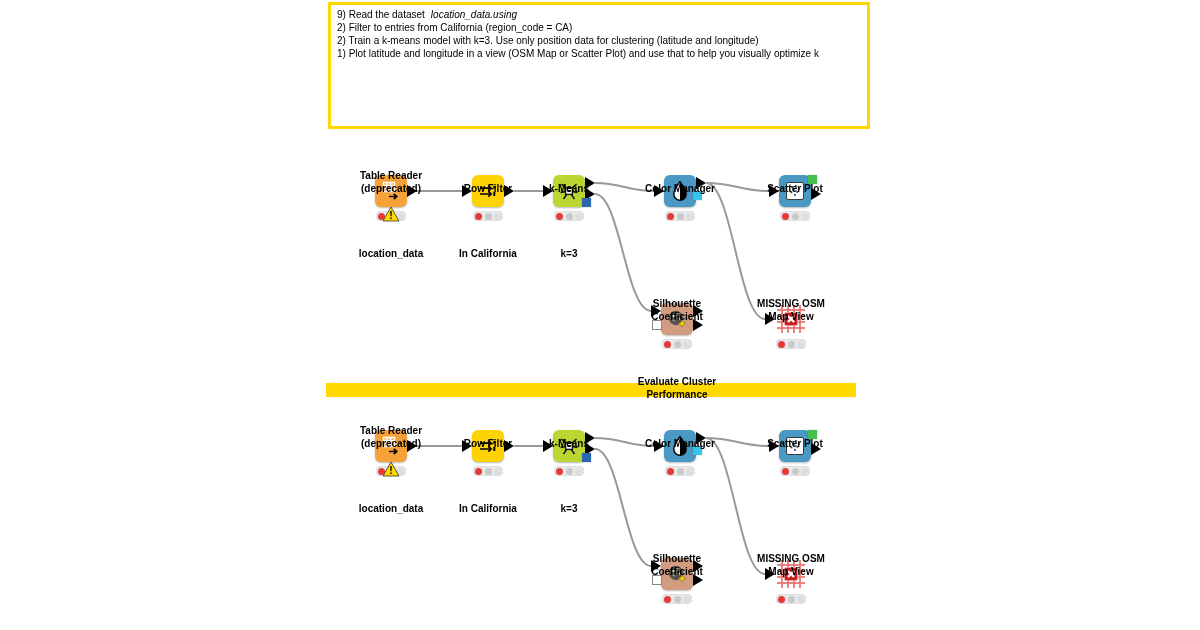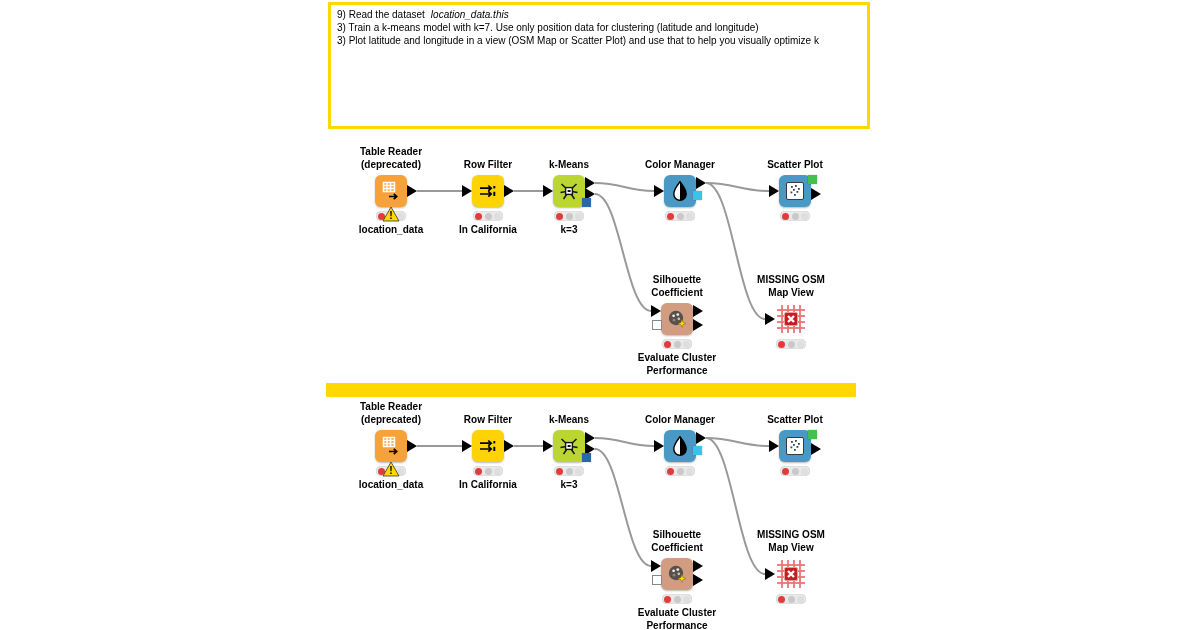--- a/index.html
+++ b/index.html
@@ -15,39 +15,40 @@
   .divider{position:absolute;left:326px;top:383px;width:530px;height:14px;background:#ffd800;}
   
   #wires{position:absolute;left:0;top:0;z-index:1;}
   
   .node-box{position:absolute;width:32px;height:32px;border-radius:6px;z-index:2;
             box-shadow:0 1px 2px rgba(0,0,0,.28);}
   .node-box svg{position:absolute;left:4px;top:4px;width:24px;height:24px;}
   .node-missing{box-shadow:none;border-radius:0;background:transparent;}
   .node-missing svg{left:0;top:0;width:32px;height:32px;}
   .node-title,.node-caption{position:absolute;width:120px;text-align:center;font-size:10px;
-            font-weight:bold;line-height:13px;z-index:3;}
+            font-weight:bold;line-height:13px;z-index:3;margin-top:24px;}
   .traffic{position:absolute;width:30px;height:10px;background:#e9e9e9;border-radius:5px;z-index:3;
            display:flex;align-items:center;justify-content:space-between;padding:0 2px;box-sizing:border-box;
            box-shadow:inset 0 0 1px rgba(0,0,0,.35);}
   .dot{width:7px;height:7px;border-radius:50%;}
   .port-tri{position:absolute;width:0;height:0;border-top:6px solid transparent;
             border-bottom:6px solid transparent;border-left:10px solid #000;z-index:2;}
   .port-sq{position:absolute;width:9px;height:9px;z-index:2;box-shadow:0 0 1px rgba(0,0,0,.4);}
   .port-sqw{position:absolute;width:8px;height:8px;background:#fff;border:1px solid #888;z-index:2;}
   .warn{position:absolute;width:18px;height:16px;z-index:4;}
   .warn svg{width:18px;height:16px;display:block;}
 </style>
 </head>
 <body>
 
 <div class="annotation">
-  <div class="ann-step"><span>9) Read the dataset</span><span class="it">location_data.this</span></div>
-  <div class="ann-step">3) Train a k-means model with k=7. Use only position data for clustering (latitude and longitude)</div>
-  <div class="ann-step">3) Plot latitude and longitude in a view (OSM Map or Scatter Plot) and use that to help you visually optimize k</div>
+  <div class="ann-step"><span>9) Read the dataset</span><span class="it">location_data.using</span></div>
+  <div class="ann-step">2) Filter to entries from California (region_code = CA)</div>
+  <div class="ann-step">2) Train a k-means model with k=3. Use only position data for clustering (latitude and longitude)</div>
+  <div class="ann-step">1) Plot latitude and longitude in a view (OSM Map or Scatter Plot) and use that to help you visually optimize k</div>
 </div>
 
 <div class="divider"></div>
 
 <svg id="wires" width="1200" height="630">
     <path d="M417 191 C 437.25 191, 441.75 191, 462 191" fill="none" stroke="#999999" stroke-width="2"></path>
     <path d="M514 191 C 527.05 191, 529.95 191, 543 191" fill="none" stroke="#999999" stroke-width="2"></path>
     <path d="M595 183 C 621.55 183, 627.45 191, 654 191" fill="none" stroke="#999999" stroke-width="2"></path>
     <path d="M595 194 C 620.2 194, 625.8 311, 651 311" fill="none" stroke="#999999" stroke-width="2"></path>
     <path d="M706 183 C 734.35 183, 740.65 191, 769 191" fill="none" stroke="#999999" stroke-width="2"></path>

